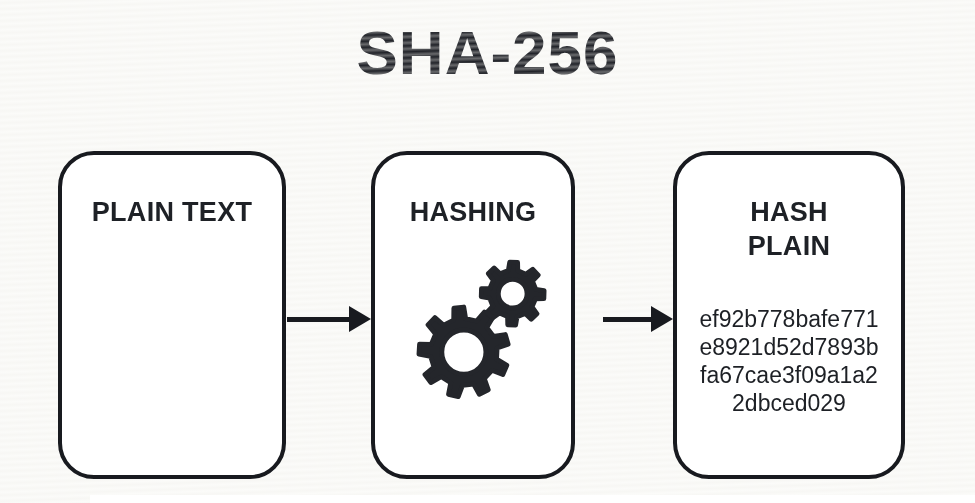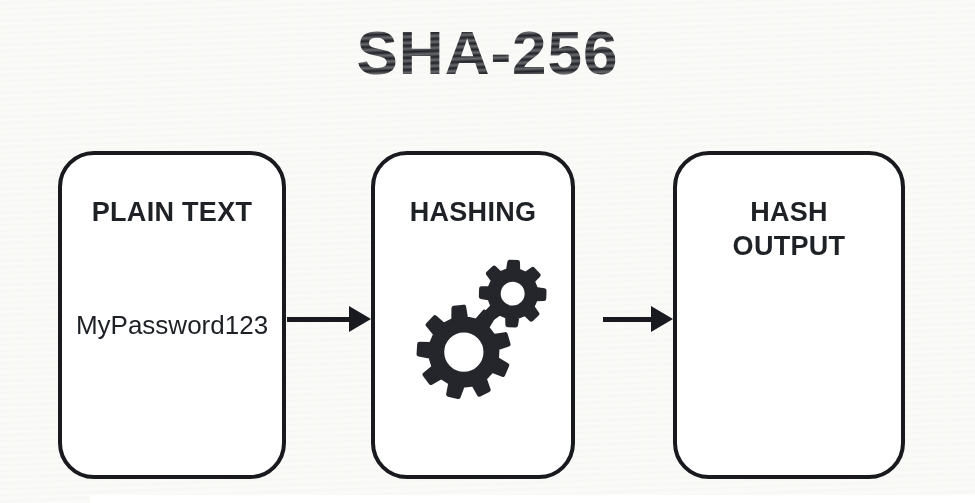--- a/index.html
+++ b/index.html
@@ -116,21 +116,20 @@
 </style>
 </head>
 <body>
 
 <div class="canvas">
 
   <div class="title">SHA-256</div>
 
   <div class="node node-plain">
     <div class="node-heading">PLAIN TEXT</div>
-    <div class="node-body">MyPassword123</div>
   </div>
 
   <div class="arrow arrow-1">
     <div class="shaft"></div>
     <div class="head"></div>
   </div>
 
   <div class="node node-hashing">
     <div class="node-heading">HASHING</div>
     <svg class="gears" viewBox="0 0 140 150" aria-hidden="true">
@@ -139,17 +138,23 @@
     </svg>
   </div>
 
   <div class="arrow arrow-2">
     <div class="shaft"></div>
     <div class="head"></div>
   </div>
 
   <div class="node node-output">
     <div class="node-heading">HASH
-OUTPUT</div>
+PLAIN</div>
+    <div class="hash-lines">
+      <div>ef92b778bafe771</div>
+      <div>e8921d52d7893b</div>
+      <div>fa67cae3f09a1a2</div>
+      <div>2dbced029</div>
+    </div>
   </div>
 
   <div class="bottom-strip"></div>
 </div>
 
 </body></html>

